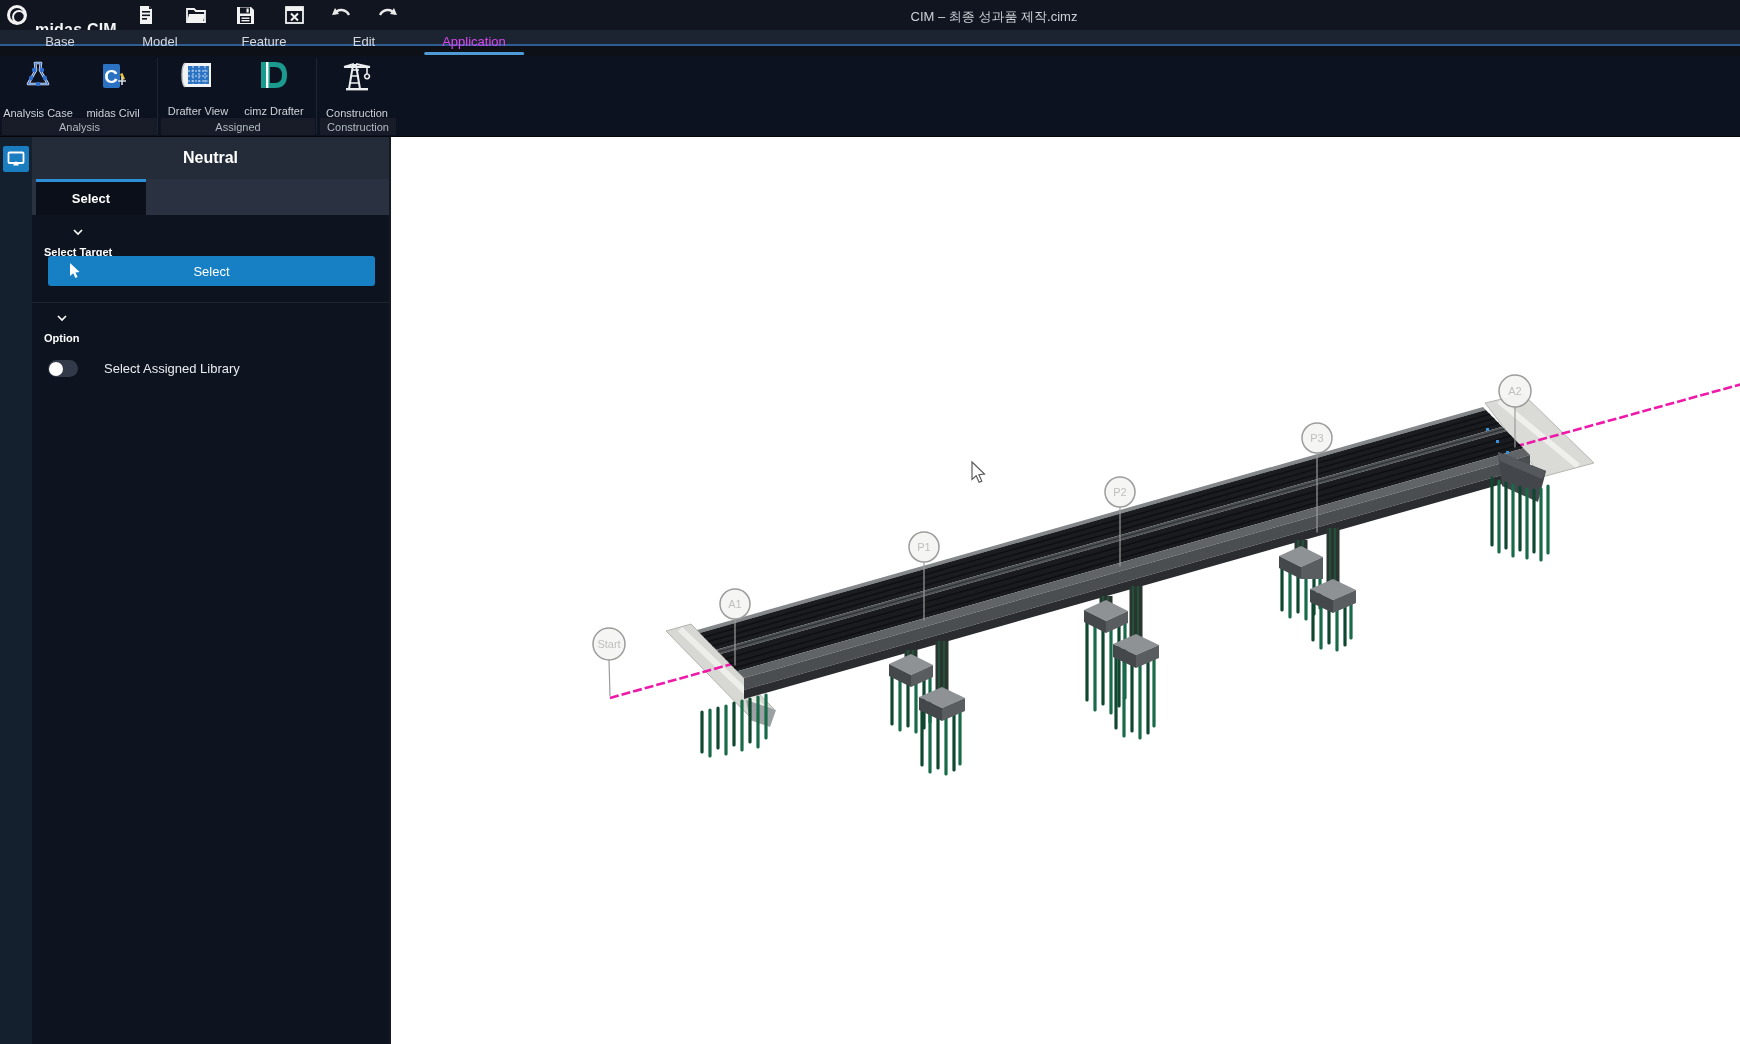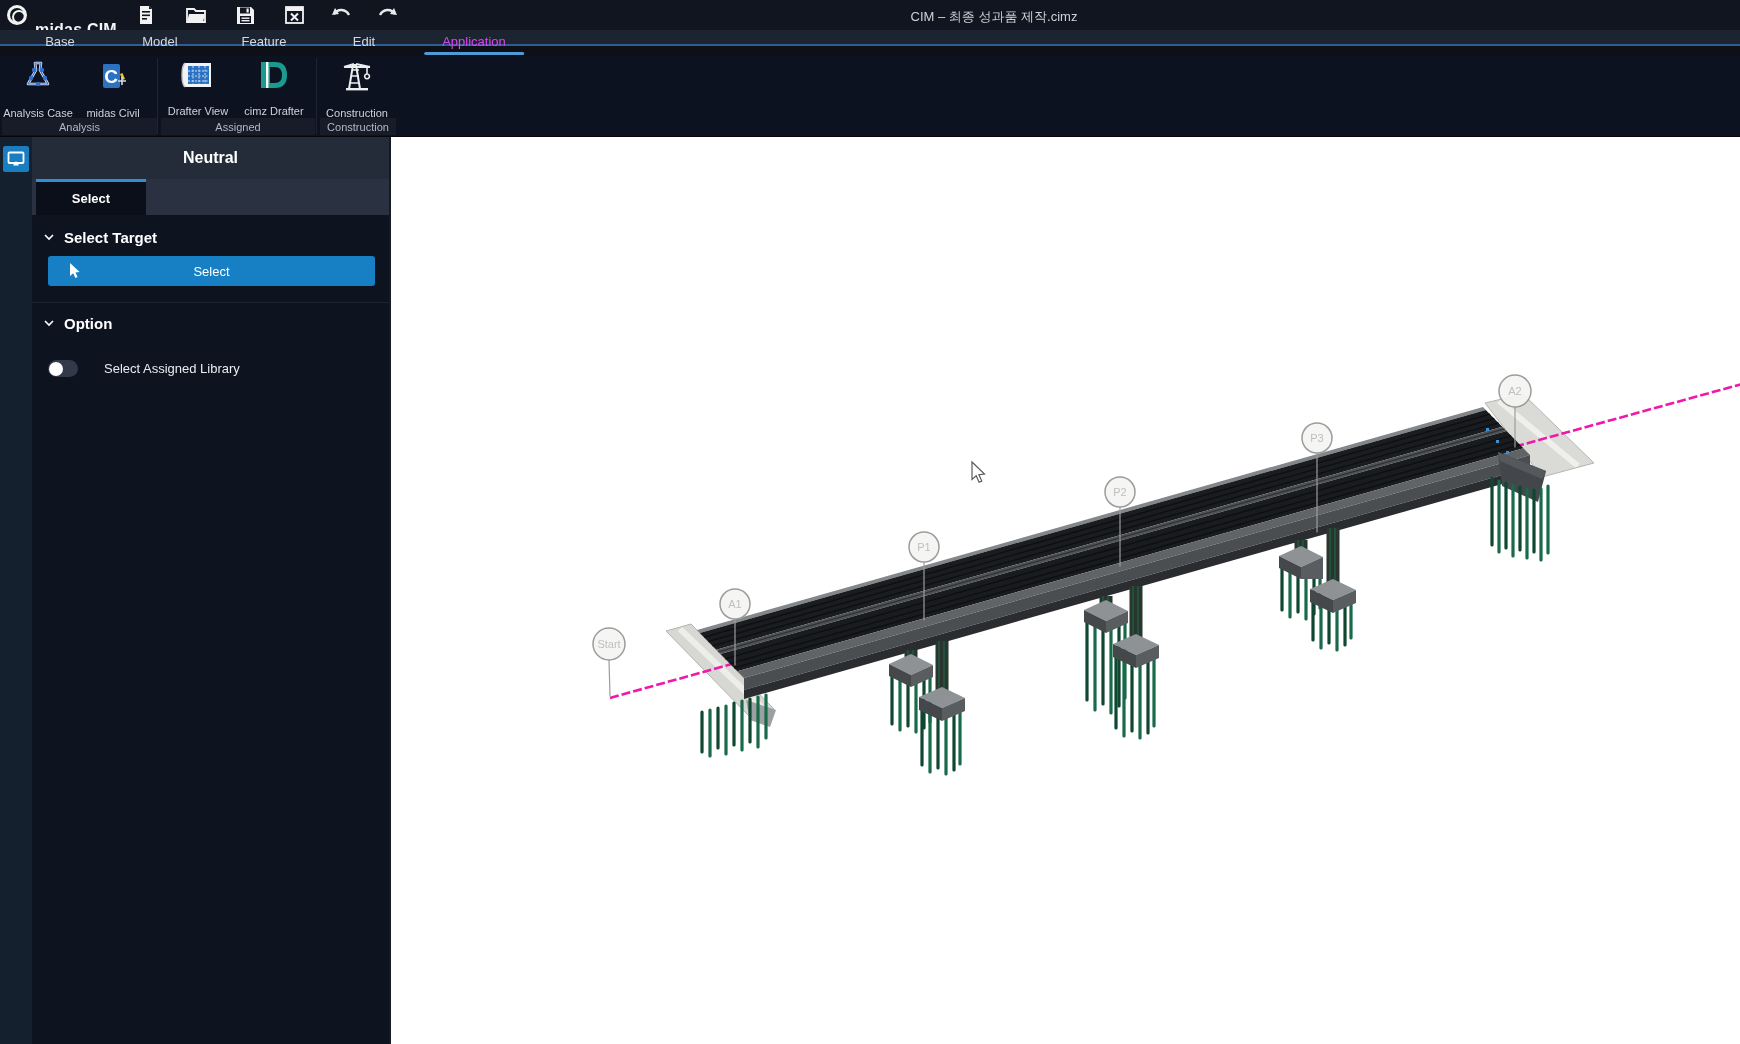--- a/index.html
+++ b/index.html
@@ -47,21 +47,21 @@
   
   .panel { position:absolute; left:32px; top:137px; width:357px; height:907px; background:#0d1420; }
   .panel-header { position:absolute; left:0; top:0; width:357px; height:42px; background:#242b39;
                   display:flex; align-items:center; justify-content:center; }
   .panel-title { color:#ffffff; font-size:16px; font-weight:bold; }
   .tab-row { position:absolute; left:0; top:42px; width:357px; height:36px; background:#2a3140; }
   .tab-active { position:absolute; left:4px; top:0; width:110px; height:36px; background:#0a0f1a;
                 border-top:3px solid #2f8fd6; display:flex; align-items:center; justify-content:center;
                 color:#ffffff; font-size:13px; font-weight:bold; }
   .sec-head { position:absolute; display:flex; align-items:center; gap:10px; color:#ffffff;
-              font-size:15px; font-weight:bold; }
+              font-size:11px; font-weight:bold;flex-direction:column; }
   .select-btn { position:absolute; left:16px; top:119px; width:327px; height:30px; background:#1780c4;
                 border:none; border-radius:3px; color:#ffffff; font-size:13px;
                 font-family:"Liberation Sans",sans-serif; display:flex; align-items:center; justify-content:center; }
   .select-btn svg { position:absolute; left:21px; top:7px; }
   .divider { position:absolute; left:0; top:165px; width:357px; height:1px; background:#1c2431; }
   .toggle-row { position:absolute; left:16px; top:212px; display:flex; align-items:center; gap:26px;margin-top:11px; }
   .toggle { position:relative; width:30px; height:17px; background:#323a49; border-radius:9px; }
   .toggle .knob { position:absolute; left:1px; top:1.5px; width:14px; height:14px; border-radius:50%;
                   background:#ffffff; }
   .toggle-label { color:#e9ebef; font-size:13px; }

